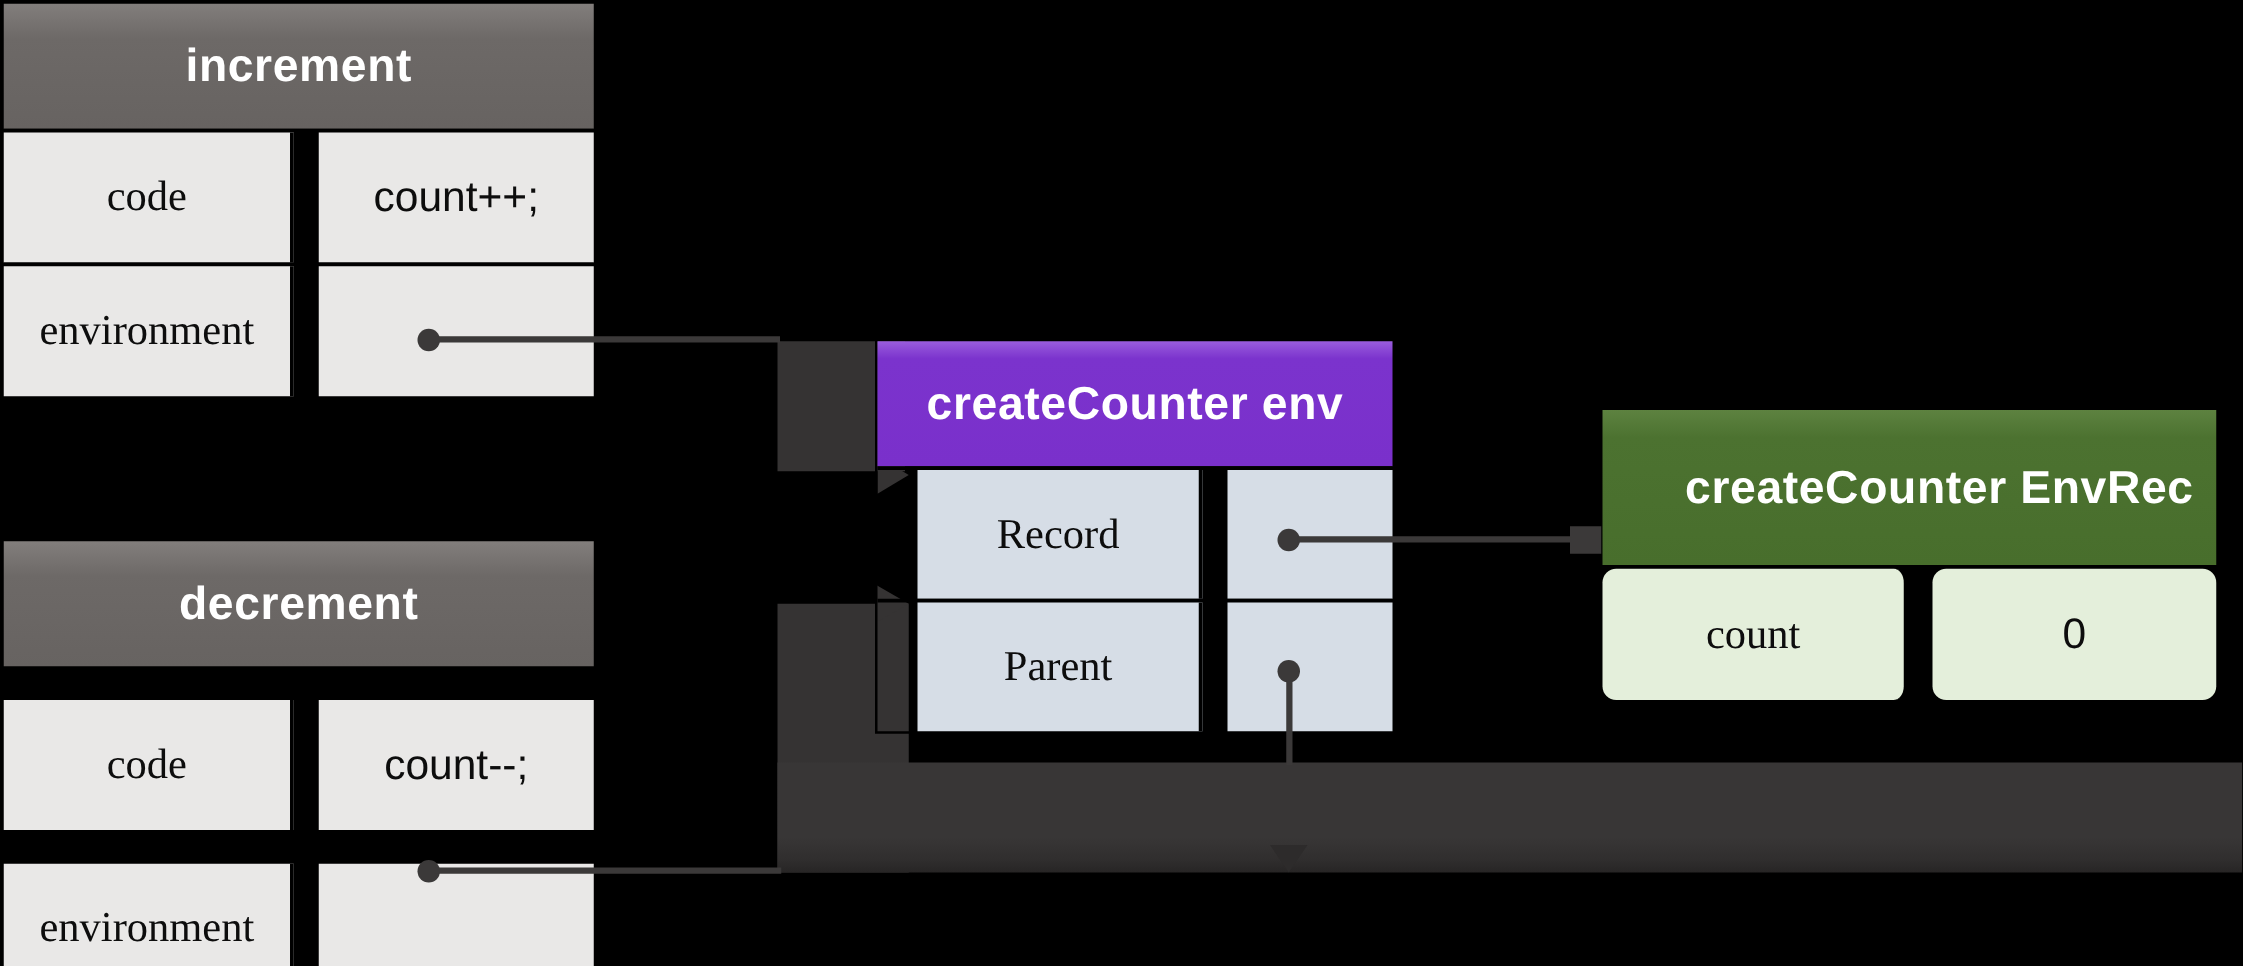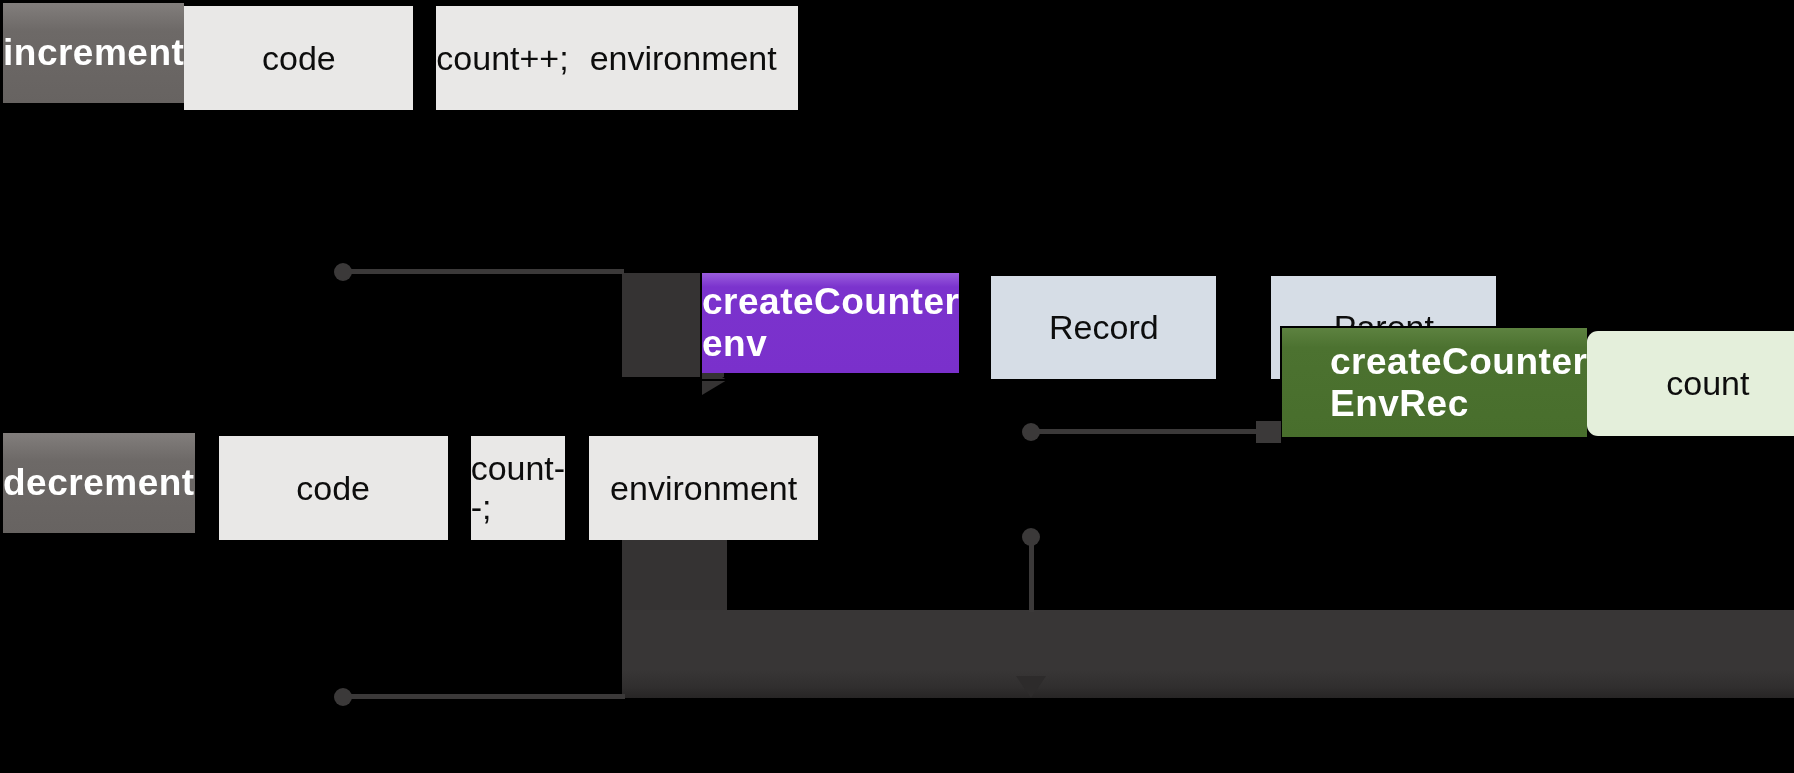--- a/index.html
+++ b/index.html
@@ -1,47 +1,47 @@
 <!DOCTYPE html>
 <html><head>
 <meta charset="utf-8">
 <style>
   html,body{margin:0;padding:0;background:#000;}
   #canvas{
     position:relative;width:1794px;height:773px;background:#000;
     overflow:hidden;font-family:"Liberation Sans",sans-serif;
   }
   
-  .tbl{position:absolute;display:flex;border:2px solid #000;z-index:2;box-sizing:border-box;}
+  .tbl{position:absolute;display:flex;flex-direction:column;border:2px solid #000;z-index:2;box-sizing:border-box;}
   .tbl .hdr{display:flex;align-items:center;justify-content:center;
     font-weight:bold;font-size:37px;color:#fff;letter-spacing:0.5px;}
   .tbl .row{display:flex;border-top:3px solid #000;}
   .tbl .cell{display:flex;align-items:center;justify-content:center;
     font-size:34px;color:#0d0d0d;}
-  .tbl .cell.lbl{flex:0 0 auto;border-right:3px solid #000;box-sizing:border-box;}
+  .tbl .cell.lbl{flex:0 0 auto;border-right:3px solid #000;box-sizing:border-box;font-family:Liberation Serif, serif;}
   .tbl .cell.val{flex:1 1 auto;margin-left:20px;}
 
   
   .fn .hdr{height:100px;background:linear-gradient(180deg,#827e7c 0%,#6d6967 28%,#676361 100%);}
   .fn .row{height:104px;}
   .fn .cell{background:#e9e8e7;}
   .fn .cell.lbl{width:232px;}
   #tbl-increment{left:1px;top:1px;width:476px;}
   #tbl-decrement{left:1px;top:431px;width:476px;gap:24px;}
 
   
   #tbl-env{left:700px;top:271px;width:416px;}
   #tbl-env .hdr{height:100px;background:linear-gradient(180deg,#9a5ddd 0%,#7b33cd 14%,#7a30cb 100%);}
   #tbl-env .row{height:103px;}
   #tbl-env .cell{background:#d6dde6;}
   #tbl-env .cell.lbl{width:228px;margin-left:32px;}
 
   
   #tbl-envrec{left:1280px;top:326px;width:495px;}
-  #tbl-envrec .hdr{height:109px;background:linear-gradient(180deg,#5d8240 0%,#4c7230 18%,#486e2c 100%);padding-left:48px;}
+  #tbl-envrec .hdr{height:124px;background:linear-gradient(180deg,#5d8240 0%,#4c7230 18%,#486e2c 100%);padding-left:48px;}
   #tbl-envrec .row{height:105px;}
   #tbl-envrec .cell{background:#e4efdb;border-radius:11px;}
   #tbl-envrec .cell.lbl{width:244px;}
 
   
   .shape{position:absolute;z-index:1;}
   .ptr{position:absolute;z-index:3;}
   .dot{width:18px;height:18px;border-radius:50%;background:#3b3939;}
   .hline{height:5px;background:#3b3939;}
   .vline{width:5px;background:#3b3939;}

